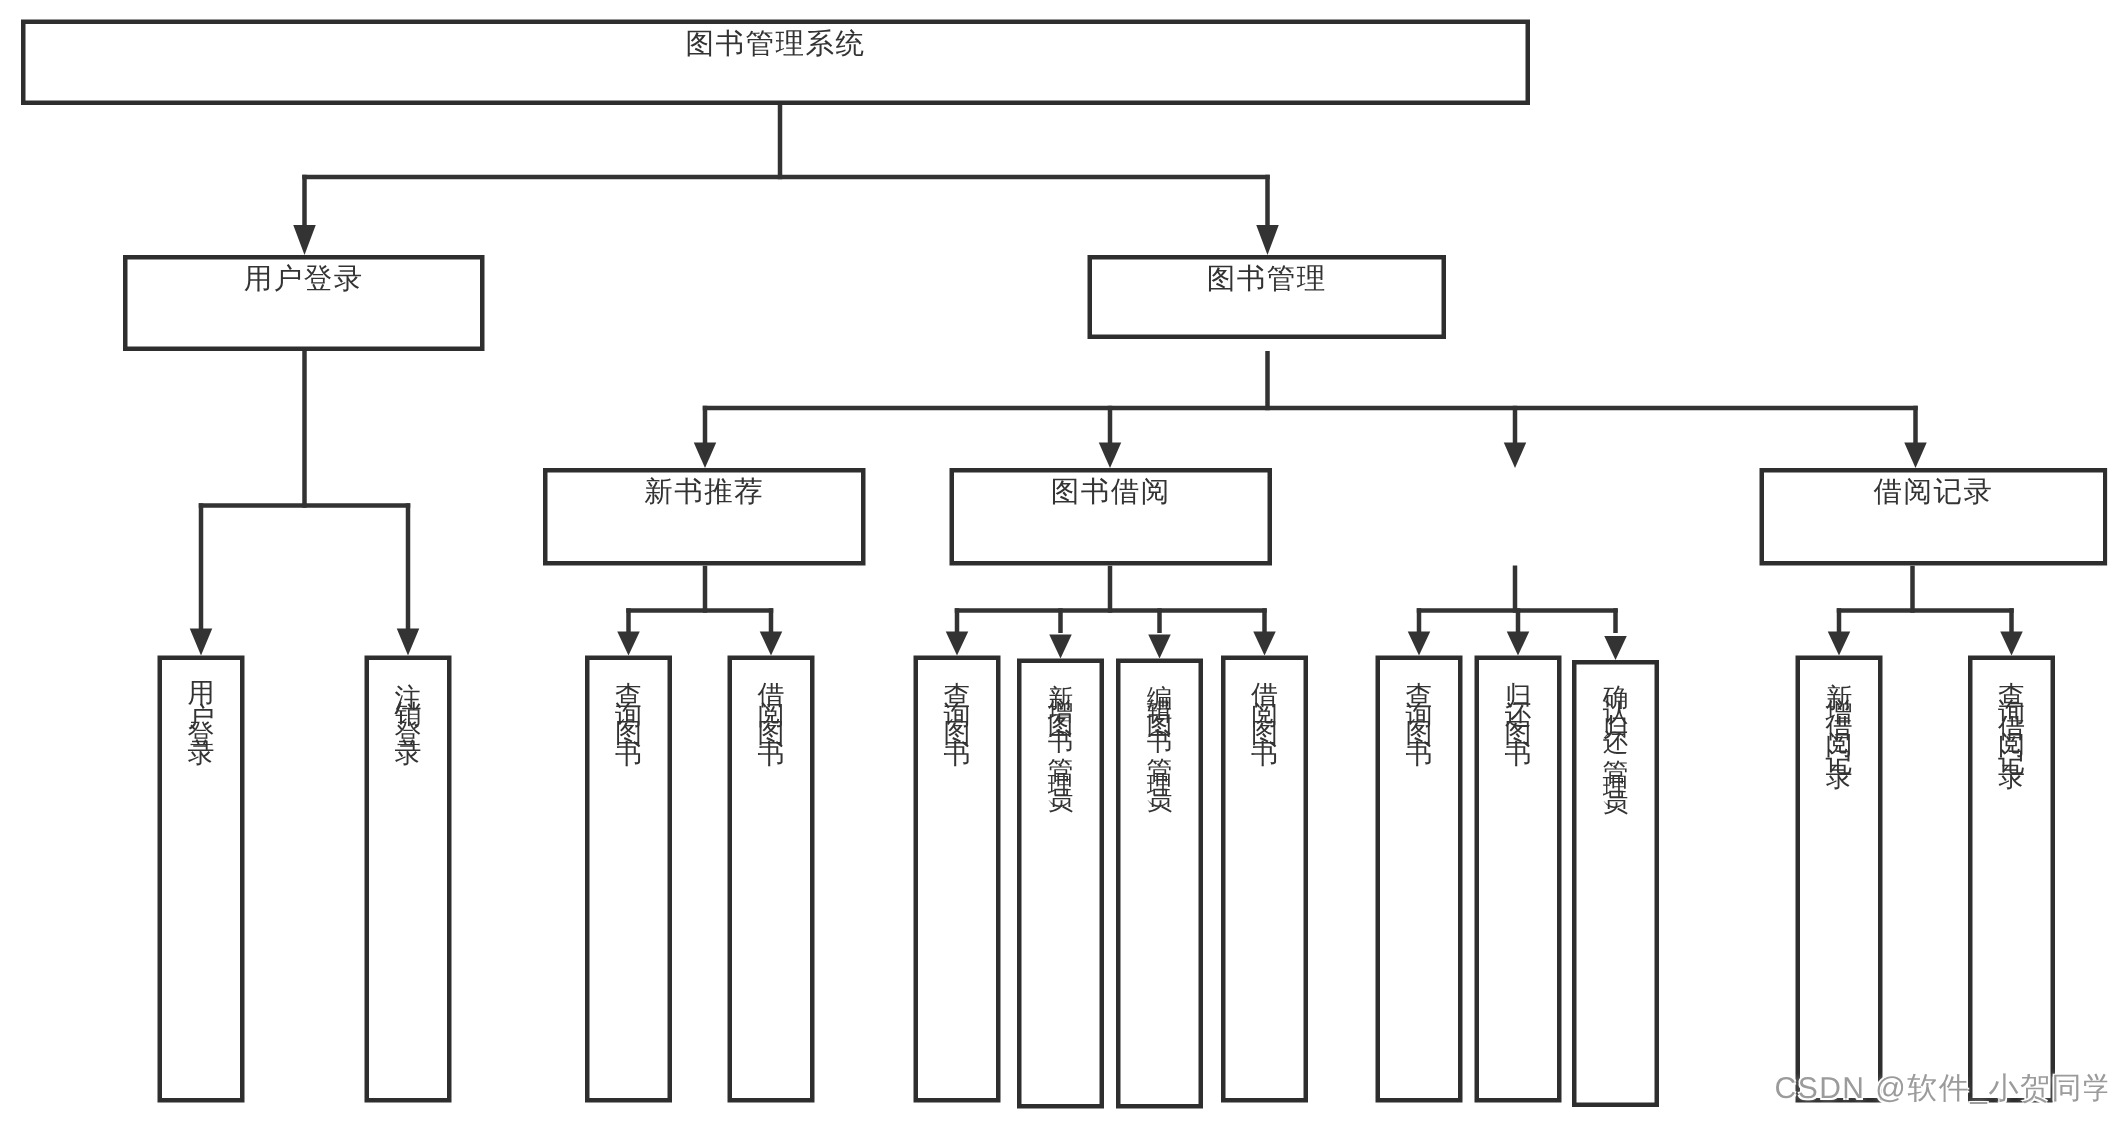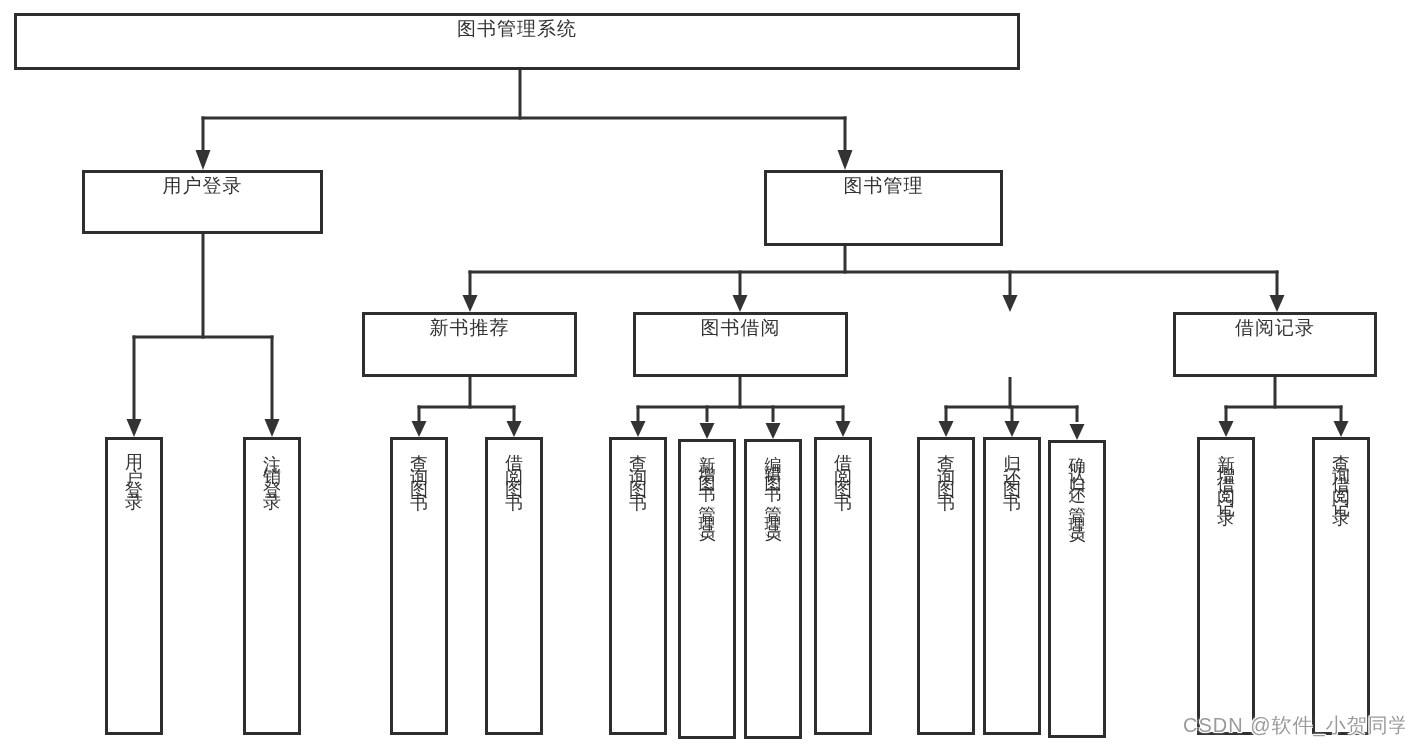--- a/index.html
+++ b/index.html
@@ -149,31 +149,31 @@
     </g>
   </svg>
 
   <div class="node h" style="left:14px; top:13px; width:1006px; height:57px;">
     <span>图书管理系统</span>
   </div>
 
   <div class="node h" style="left:82px; top:170px; width:241px; height:64px;">
     <span>用户登录</span>
   </div>
-  <div class="node h" style="left:764px; top:170px; width:239px; height:76px;">
+  <div class="node h" style="left:725px; top:170px; width:239px; height:56px;">
     <span>图书管理</span>
   </div>
 
   <div class="node h" style="left:633px; top:312px; width:215px; height:65px;">
     <span>图书借阅</span>
   </div>
   <div class="node h" style="left:362px; top:312px; width:215px; height:65px;">
     <span>新书推荐</span>
   </div>
-  <div class="node h" style="left:1173px; top:312px; width:204px; height:65px;">
+  <div class="node h" style="left:1173px; top:312px; width:232px; height:65px;">
     <span>借阅记录</span>
   </div>
 
   <div class="node v" style="left:105px;">
     <span class="vtext">用户登录</span>
   </div>
   <div class="node v" style="left:243px;">
     <span class="vtext">注销登录</span>
   </div>
 

